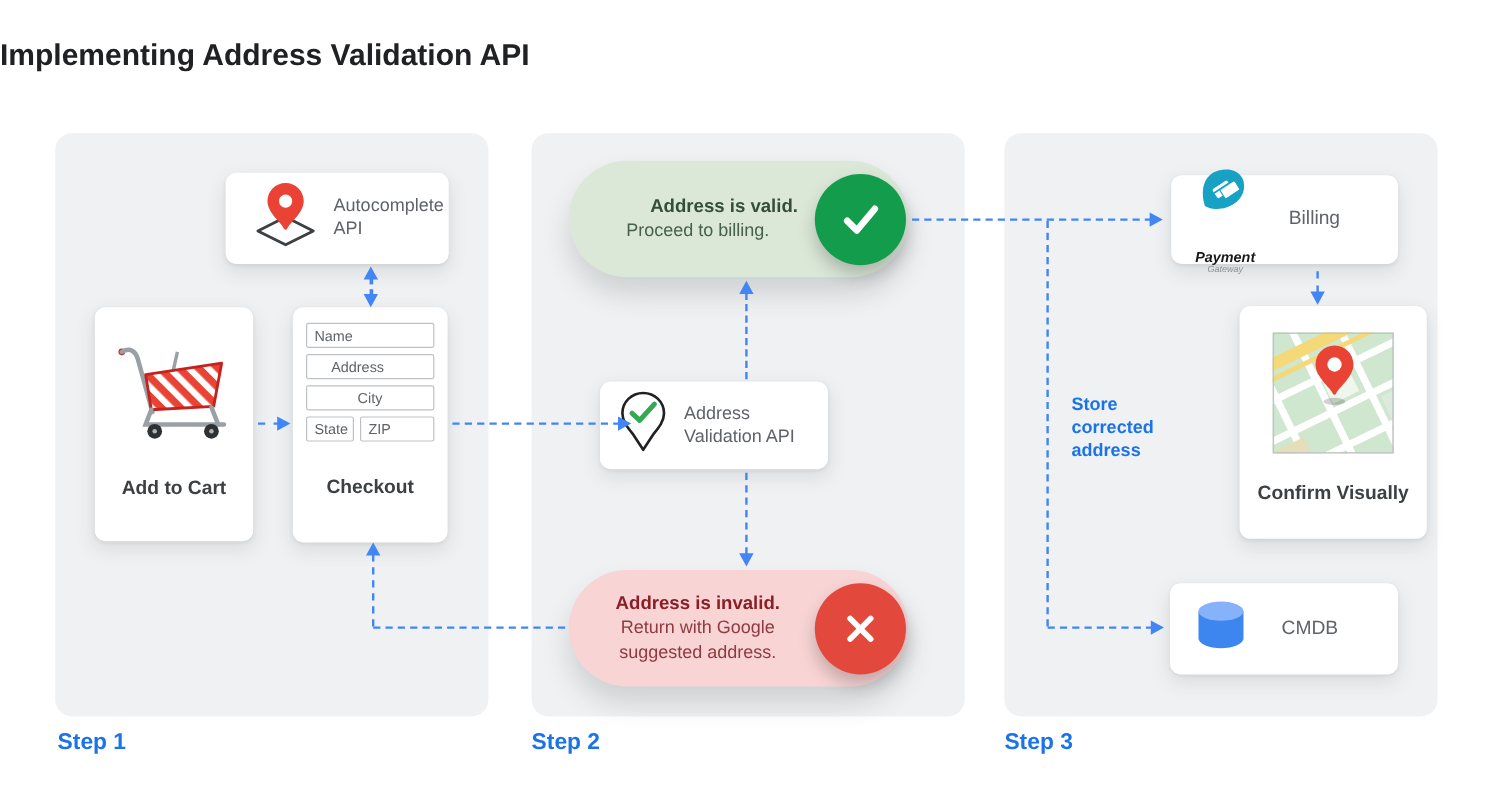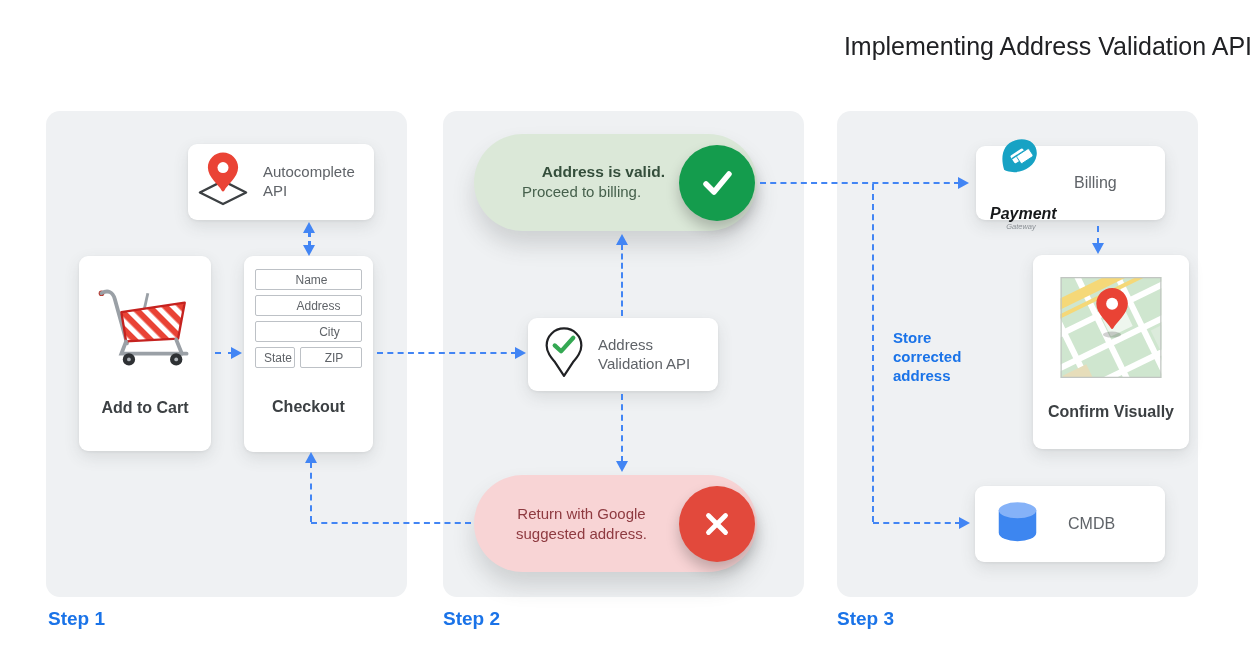--- a/index.html
+++ b/index.html
@@ -1,37 +1,37 @@
 <!DOCTYPE html>
 <html><head>
 <meta charset="utf-8">
 <style>
   * { margin:0; padding:0; box-sizing:border-box; }
   html,body { background:#fff; }
   body { font-family:"Liberation Sans", sans-serif; }
   #stage { position:relative; width:1252px; height:671px; background:#ffffff; overflow:hidden; }
 
-  .title { position:absolute; top:32px; left:0; width:100%; text-align:right;
-           font-size:25px; font-weight:normal; color:#202124; }
+  .title { position:absolute; top:32px; left:0; width:100%; text-align:left;
+           font-size:25px; font-weight:bold; color:#202124; }
 
   .panel { position:absolute; top:111px; width:361px; height:486px;
            background:#eff1f3; border-radius:14px; }
   .step-label { position:absolute; top:608px; font-size:19px; font-weight:bold; color:#1a73e8; }
 
   .card { position:absolute; background:#fff; border-radius:9px;
           box-shadow:0 6px 16px rgba(60,64,67,.12), 0 1px 3px rgba(60,64,67,.08); }
 
   .card-row { display:flex; align-items:center; height:100%; }
   .api-text { font-size:15px; color:#5f6368; line-height:1.25; }
   .gray-label { font-size:16px; color:#5f6368; }
   .bold-label { font-size:16px; font-weight:bold; color:#3c4043; text-align:center; line-height:1.3; }
 
   
   .field { border:1px solid #bdc1c6; border-radius:2px; background:#fff;
-           font-size:12px; color:#5f6368; padding:3px 0 3px 6px; height:21px;text-align:center; }
+           font-size:12px; color:#5f6368; padding:3px 0 3px 6px; height:21px; }
 
   
   .pill { position:absolute; left:474px; width:283px; height:97px; border-radius:49px;
           box-shadow:0 14px 22px rgba(60,64,67,.18); }
   .pill-text { position:absolute; left:24px; right:92px; top:50%; transform:translateY(-50%);
                text-align:center; line-height:1.35; }
   .pill-title { font-weight:bold; font-size:15.5px; }
   .pill-sub { font-size:15px; }
   .pill-circle { position:absolute; right:2px; top:50%; transform:translateY(-50%);
                  width:76px; height:76px; border-radius:50%;
@@ -48,37 +48,37 @@
   .ah-up { position:absolute; width:0; height:0;
            border-left:6px solid transparent; border-right:6px solid transparent;
            border-bottom:11px solid #4285f4; }
   .ah-down { position:absolute; width:0; height:0;
              border-left:6px solid transparent; border-right:6px solid transparent;
              border-top:11px solid #4285f4; }
 
   .store-note { position:absolute; left:893px; top:329px; width:98px;
                 font-size:15px; font-weight:bold; color:#1a73e8; line-height:1.25; }
 
-  .logo-caption { font-size:16px; font-weight:bold; font-style:italic; color:#17191b;
+  .logo-caption { font-size:12px; font-weight:bold; font-style:italic; color:#17191b;
                   text-align:center; line-height:1;margin-top:32px; }
   .logo-caption-sub { font-size:7.5px; font-style:italic; color:#8a8f94; text-align:center; line-height:1.2; }
 </style>
 </head>
 <body>
 
 <div id="stage">
 
   <div class="title">Implementing Address Validation API</div>
 
   <div class="panel" style="left:46px;"></div>
   <div class="panel" style="left:443px;"></div>
   <div class="panel" style="left:837px;"></div>
 
   <div class="card" style="left:188px; top:144px; width:186px; height:76px;">
-    <div class="card-row" style="padding-left:3px; gap:8px;border-radius:13px;">
+    <div class="card-row" style="padding-left:18px; gap:8px;border-radius:13px;">
       <span>
         <svg width="64" height="60" viewBox="0 0 72 66">
           <polygon points="10,47 36,34 62,47 36,60" fill="none" stroke="#3c4043" stroke-width="2.6" stroke-linejoin="round"></polygon>
           <path d="M36 2C26.6 2 19 9.6 19 19c0 11 12.2 19.5 15.6 26 .6 1.1 2.2 1.1 2.8 0C40.8 38.5 53 30 53 19 53 9.6 45.4 2 36 2z" fill="#ea4335"></path>
           <circle cx="36" cy="19" r="6.2" fill="#ffffff"></circle>
         </svg>
       </span>
       <span class="api-text" style="width:100px;">Autocomplete API</span>
     </div>
   </div>
@@ -125,34 +125,35 @@
       <div class="pill-title" style="color:#344e3b;text-align:right;">Address is valid.</div>
       <div class="pill-sub" style="color:#46604c;">Proceed to billing.</div>
     </div>
     <div class="pill-circle" style="background:#149c4d;">
       <svg width="44" height="44" viewBox="0 0 44 44">
         <polyline points="11,23 19,31 34,13" fill="none" stroke="#ffffff" stroke-width="5.5" stroke-linecap="round" stroke-linejoin="round"></polyline>
       </svg>
     </div>
   </div>
 
-  <div class="card" style="left:528px; top:318px; width:190px; height:73px;">
+  <div class="card" style="left:500px; top:318px; width:190px; height:73px;">
     <div class="card-row" style="padding-left:14px; gap:12px;">
       <span>
         <svg width="44" height="56" viewBox="0 0 52 64">
           <path d="M26 3 C14.5 3 5.5 12 5.5 23 C5.5 31 10.5 37 15.5 43 L26 59 L36.5 43 C41.5 37 46.5 31 46.5 23 C46.5 12 37.5 3 26 3 Z" fill="#ffffff" stroke="#202124" stroke-width="2.6" stroke-linejoin="round"></path>
           <polyline points="15,23 22.5,30 37,14" fill="none" stroke="#34a853" stroke-width="5" stroke-linecap="round" stroke-linejoin="round"></polyline>
         </svg>
       </span>
       <span class="api-text" style="width:110px;">Address Validation API</span>
     </div>
   </div>
 
   <div class="pill" style="top:475px; background:#f8d4d5;">
     <div class="pill-text">
+      <div class="pill-title" style="color:#8c1e26;">Address is invalid.</div>
       <div class="pill-sub" style="color:#8e3a40;">Return with Google suggested address.</div>
     </div>
     <div class="pill-circle" style="background:#e2493c;">
       <svg width="38" height="38" viewBox="0 0 40 40">
         <line x1="11" y1="11" x2="29" y2="29" stroke="#ffffff" stroke-width="5" stroke-linecap="round"></line>
         <line x1="29" y1="11" x2="11" y2="29" stroke="#ffffff" stroke-width="5" stroke-linecap="round"></line>
       </svg>
     </div>
   </div>
 

